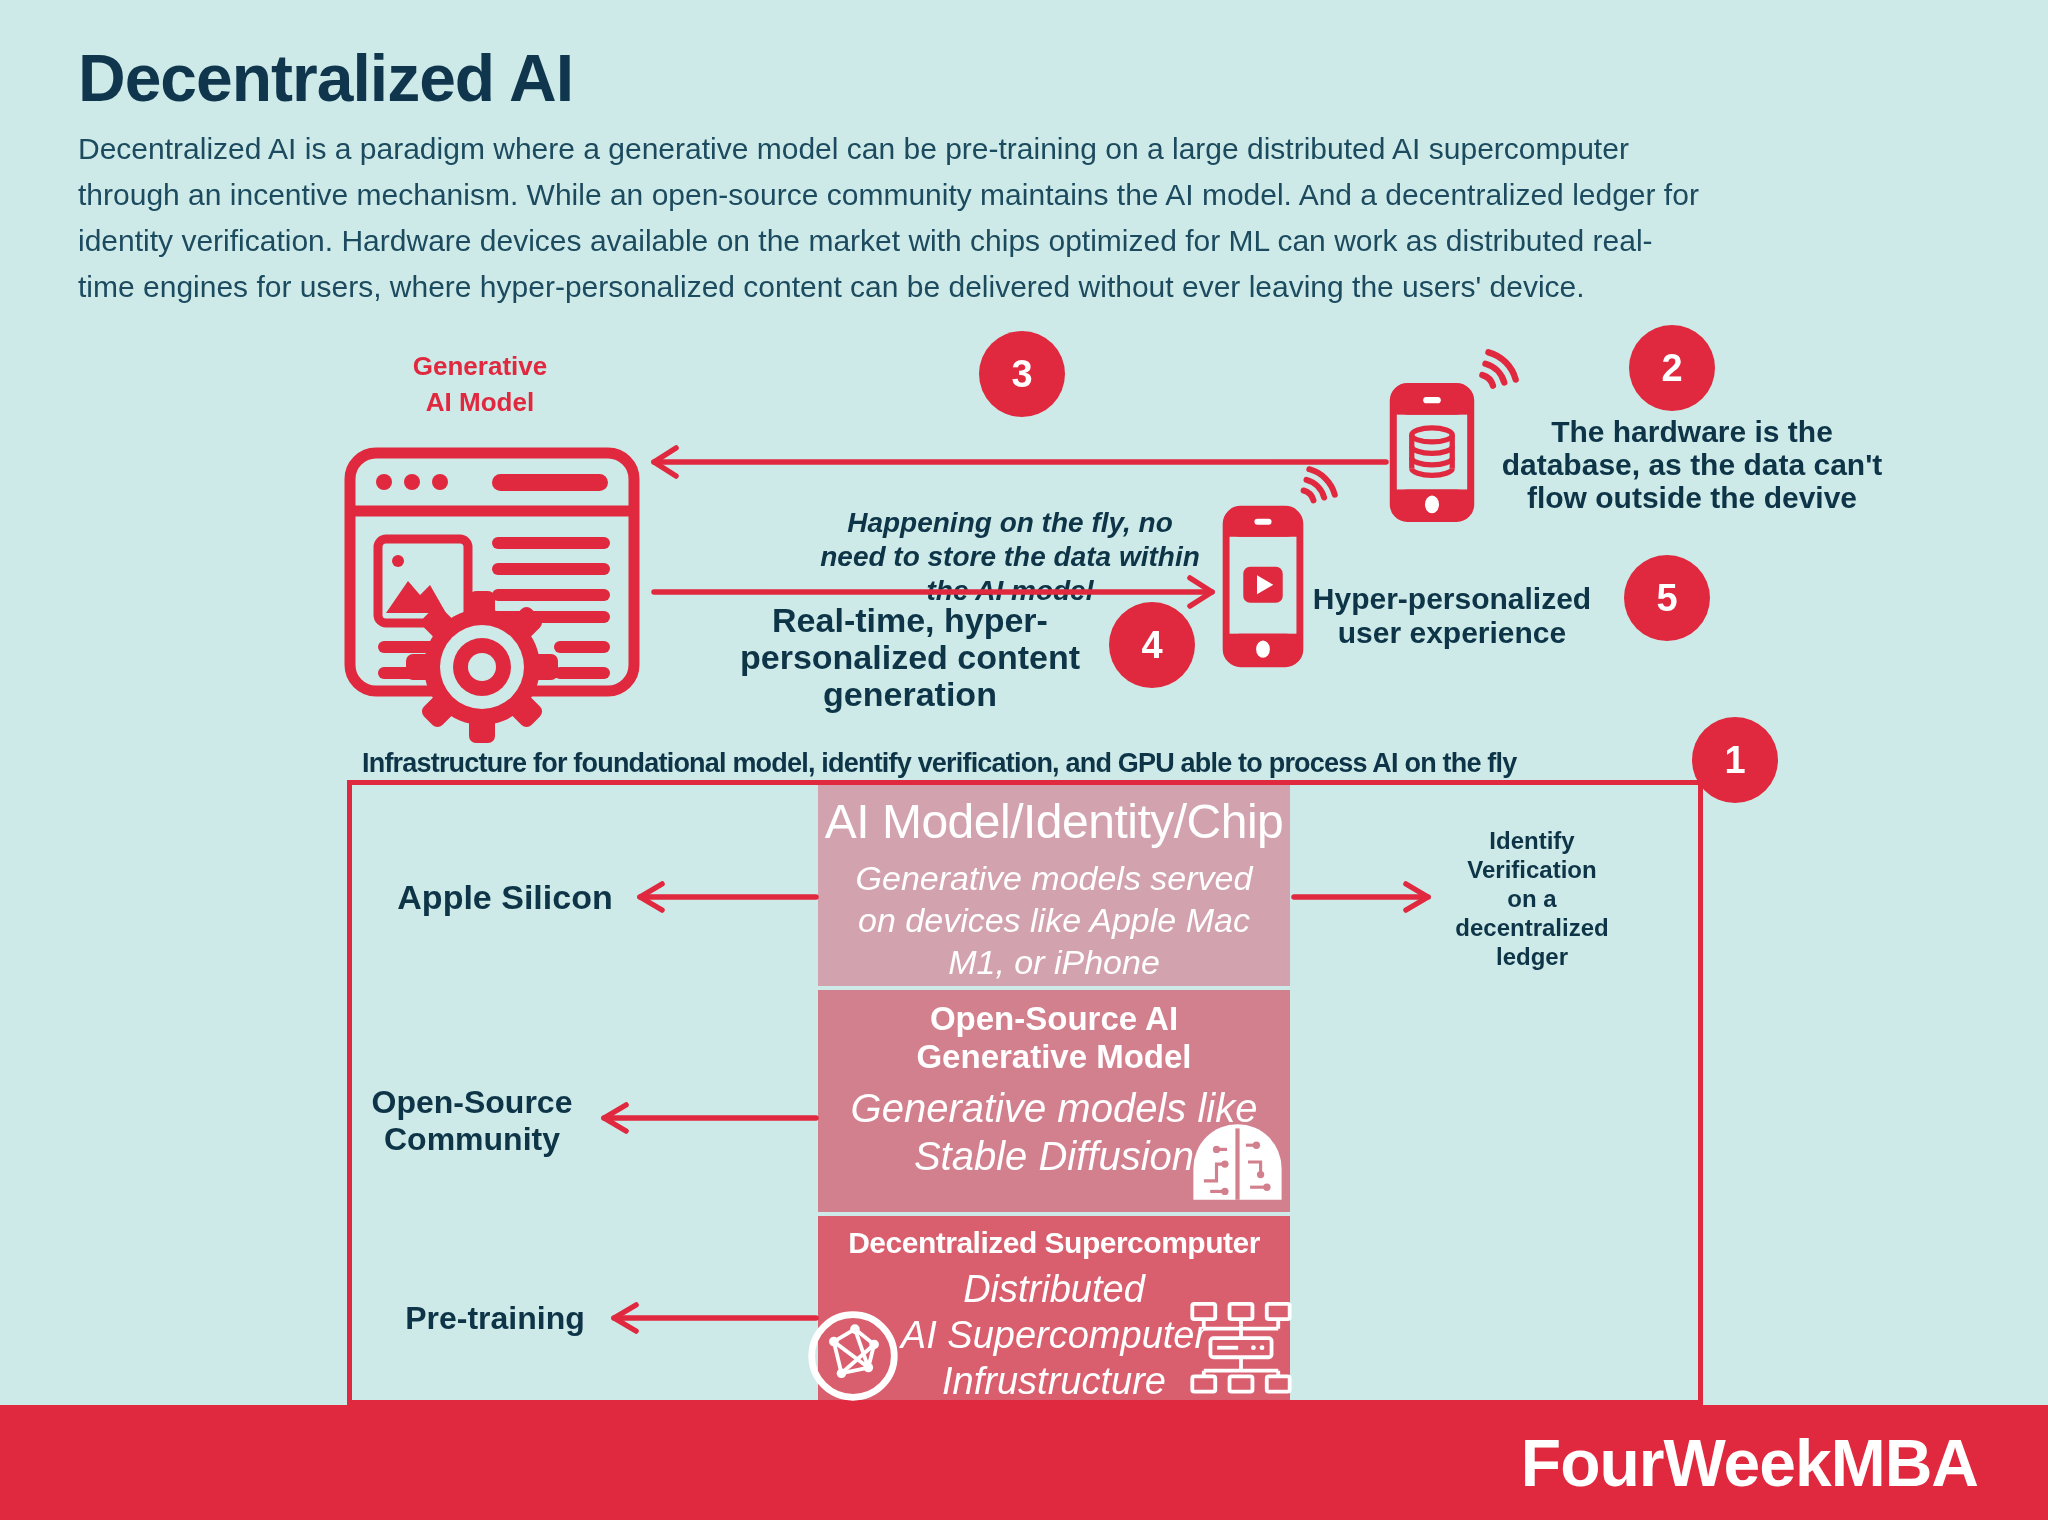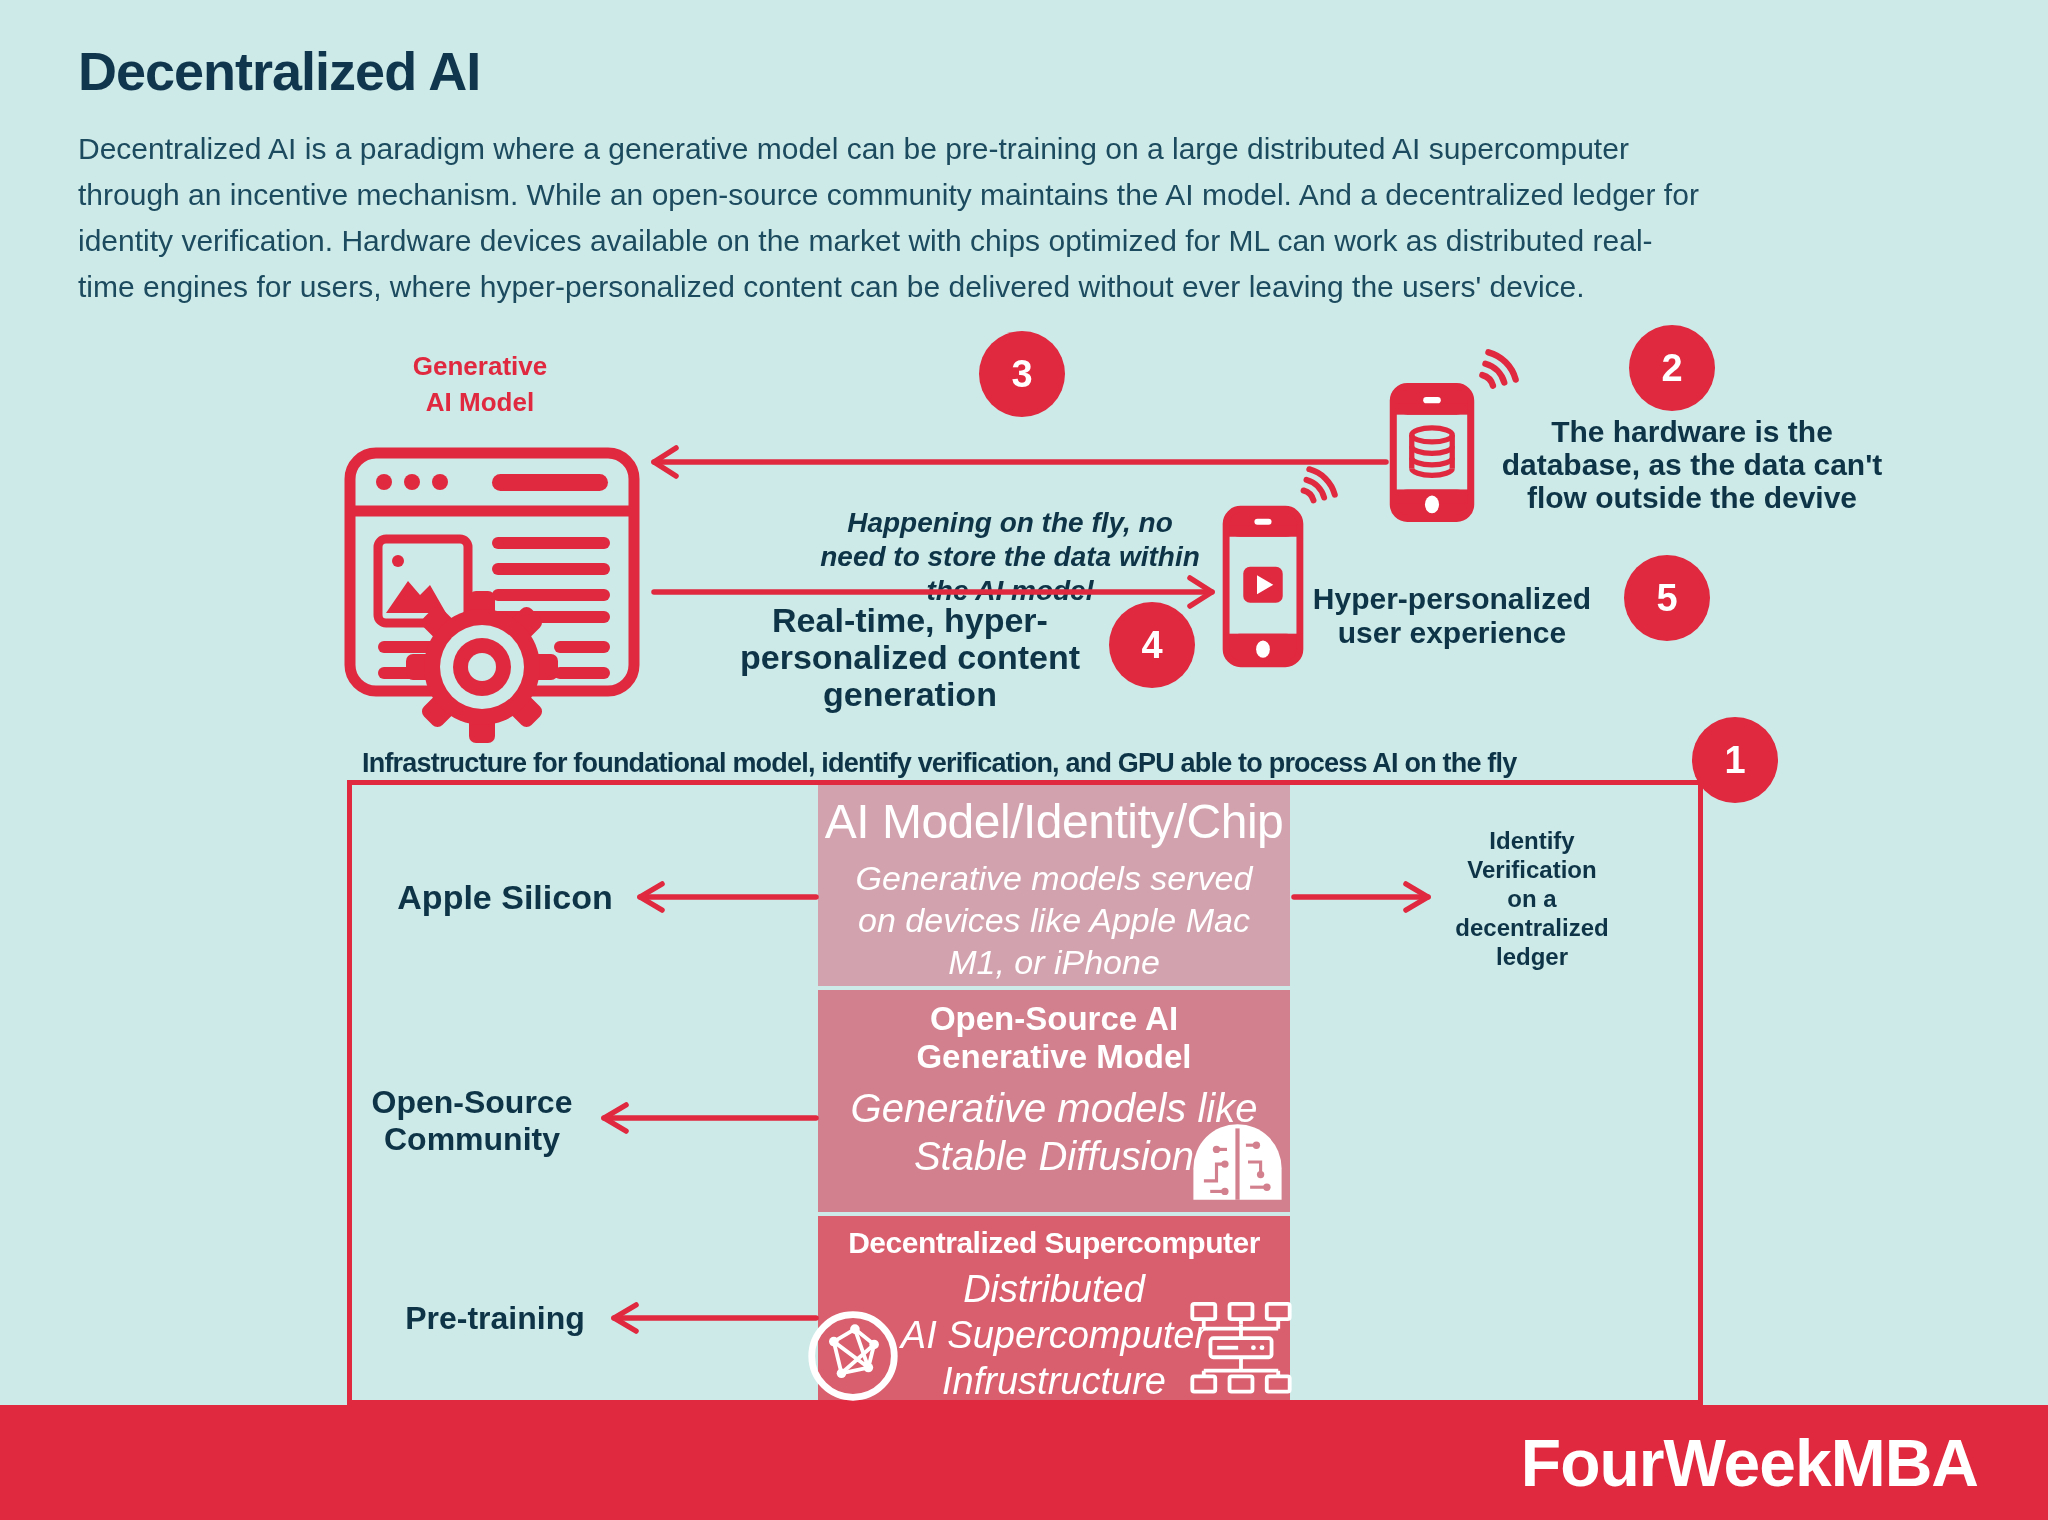--- a/index.html
+++ b/index.html
@@ -10,21 +10,21 @@
   html,body{background:#9aa7a7;}
   .stage{
     position:relative;width:2048px;height:1520px;overflow:hidden;
     background:var(--bg);
     font-family:"Liberation Sans","DejaVu Sans",sans-serif;
   }
   .abs{position:absolute;}
   .pre{white-space:pre-line;}
   .center{text-align:center;}
 
-  .page-title{left:78px;top:40px;font-size:54px;font-weight:800;color:#10364d;letter-spacing:-1px;}
+  .page-title{left:78px;top:40px;font-size:66px;font-weight:800;color:#10364d;letter-spacing:-1px;}
   .intro{left:78px;top:126px;width:1880px;font-size:30px;line-height:46px;color:var(--body);}
 
   .gen-label{left:330px;top:348px;width:300px;font-size:26px;line-height:36px;color:var(--red);font-weight:bold;}
 
   .badge{width:86px;height:86px;border-radius:50%;background:var(--red);color:#fff;
          display:flex;align-items:center;justify-content:center;font-size:38px;font-weight:bold;z-index:7;}
   .b3{left:979px;top:331px;}
   .b2{left:1629px;top:325px;}
   .b4{left:1109px;top:602px;}
   .b5{left:1624px;top:555px;}

